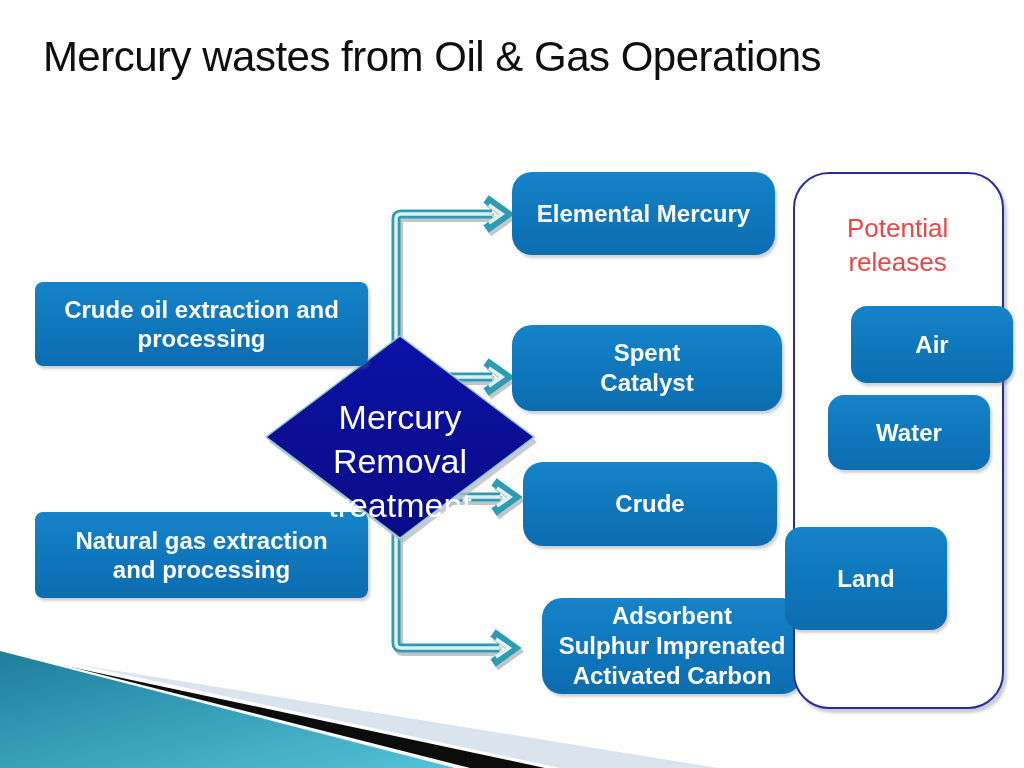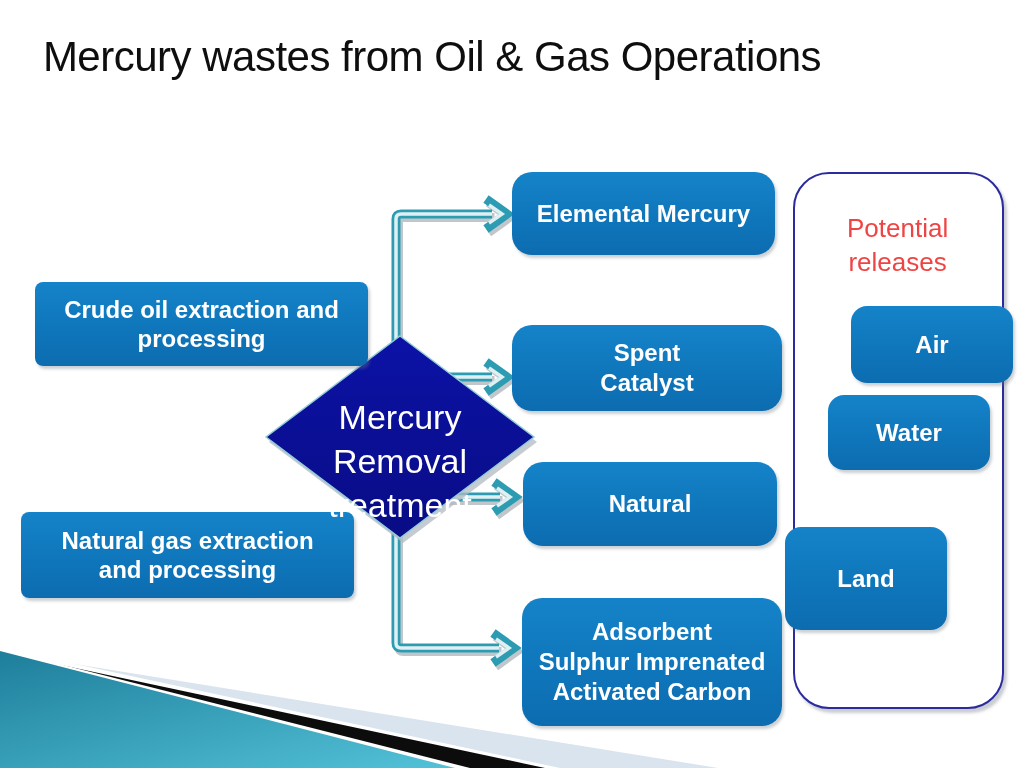--- a/index.html
+++ b/index.html
@@ -110,32 +110,32 @@
     </g>
 
     <g>
       <polygon points="403,341 537,442 403,543 269,442" fill="#b2bac1" opacity="0.75"></polygon>
       <polygon points="400,336 534,437 400,538 266,437" fill="url(#diamondGrad)" stroke="#93cbd6" stroke-width="1.5"></polygon>
     </g>
   </svg>
 
   <div class="bluebox src pre" style="left:35px;top:282px;">Crude oil extraction and
 processing</div>
-  <div class="bluebox src pre" style="left:21px;top:512px;height:86px;">Natural gas extraction
+  <div class="bluebox src pre" style="left:35px;top:512px;height:86px;">Natural gas extraction
 and processing</div>
 
   <div class="diamond-label pre">Mercury
 Removal
 treatment</div>
 
   <div class="bluebox waste pre" style="left:512px;top:172px;width:263px;height:83px;">Elemental Mercury</div>
   <div class="bluebox waste pre" style="left:512px;top:325px;width:270px;height:86px;">Spent
 Catalyst</div>
-  <div class="bluebox waste pre" style="left:523px;top:462px;width:254px;height:84px;">Natural</div>
-  <div class="bluebox waste pre" style="left:522px;top:598px;width:260px;height:128px;">Adsorbent
+  <div class="bluebox waste pre" style="left:523px;top:462px;width:254px;height:84px;">Crude</div>
+  <div class="bluebox waste pre" style="left:542px;top:598px;width:260px;height:96px;">Adsorbent
 Sulphur Imprenated
 Activated Carbon</div>
 
   <div class="container-releases"></div>
   <div class="releases-title pre">Potential
 releases</div>
   <div class="bluebox rel" style="left:829px;top:306px;margin-left:22px;">Air</div>
   <div class="bluebox rel" style="left:828px;top:395px;height:75px;">Water</div>
   <div class="bluebox rel" style="left:785px;top:527px;height:103px;">Land</div>
 

